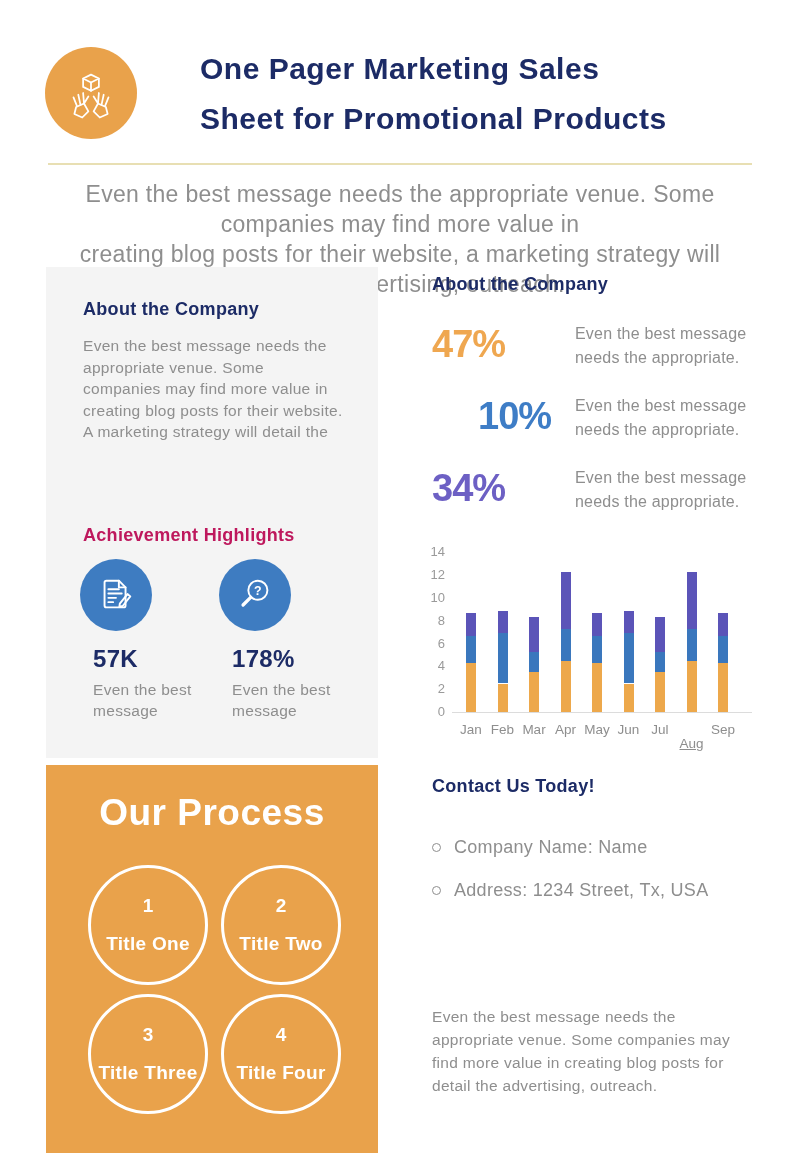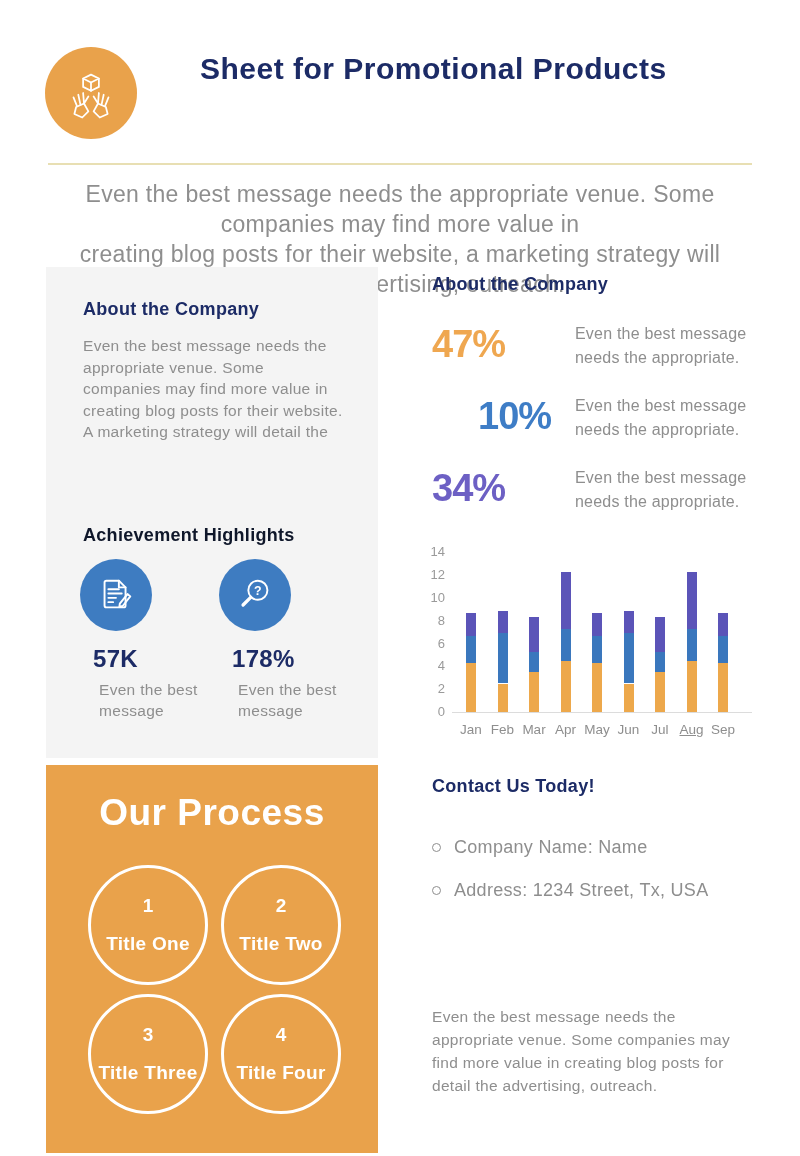--- a/index.html
+++ b/index.html
@@ -14,27 +14,27 @@
                 font-size:30px; font-weight:bold; color:#1c2b66; line-height:50px; letter-spacing:.5px; }
   .divider { position:absolute; left:48px; top:163px; width:704px; height:2px; background:#e8dfb3; }
   .intro { position:absolute; left:50px; top:179px; width:700px; text-align:center;
            font-size:23px; line-height:30px; color:#8e8e8e; letter-spacing:.3px; }
 
   
   .gray-panel { position:absolute; left:46px; top:267px; width:332px; height:491px; background:#f4f4f4; }
   .lp-about-h { position:absolute; left:37px; top:32px; font-size:18px; font-weight:bold; color:#1c2b66; letter-spacing:.3px; }
   .lp-about-body { position:absolute; left:37px; top:68px; width:262px;
                    font-size:15.5px; line-height:21.5px; color:#8e8e8e; letter-spacing:.3px; }
-  .lp-ach-h { position:absolute; left:37px; top:258px; font-size:18px; font-weight:bold; color:#0f172a; letter-spacing:.3px; }
+  .lp-ach-h { position:absolute; left:37px; top:258px; font-size:18px; font-weight:bold; color:#be185d; letter-spacing:.3px; }
   .ach-item { position:absolute; top:292px; width:140px; }
   .ach-item.c1 { left:34px; } .ach-item.c2 { left:173px; }
   .ach-circle { width:72px; height:72px; border-radius:50%; background:#3e7cc1;
                 display:flex; align-items:center; justify-content:center; }
   .ach-value { margin:14px 0 6px 13px; font-size:24px; font-weight:bold; color:#1c2b66; letter-spacing:.3px; }
-  .ach-label { margin-left:19px; font-size:15.5px; line-height:21px; color:#8e8e8e; letter-spacing:.3px; }
+  .ach-label { margin-left:13px; font-size:15.5px; line-height:21px; color:#8e8e8e; letter-spacing:.3px; }
 
   
   .orange-panel { position:absolute; left:46px; top:765px; width:332px; height:388px; background:#e9a24b; }
   .process-h { position:absolute; left:0; top:27px; width:100%; text-align:center;
                font-size:37px; font-weight:bold; color:#ffffff; letter-spacing:.5px; }
   .process-circle { position:absolute; width:120px; height:120px; border:3px solid #ffffff; border-radius:50%;
                     display:flex; flex-direction:column; align-items:center; justify-content:center;
                     color:#ffffff; font-weight:bold; text-align:center; }
   .process-circle .num { font-size:19px; margin-bottom:16px; }
   .process-circle .ttl { font-size:19px; letter-spacing:.3px; }
@@ -78,20 +78,21 @@
       <path d="M32 11 L41 15.5 L32 20 L23 15.5 Z"></path>
       <path d="M23 15.5 V25 L32 29.5 V20"></path>
       <path d="M41 15.5 V25 L32 29.5"></path>
       <path d="M13 56 L22 60 L29 53 L24 44 L15 48 Z"></path>
       <path d="M16 47 L12 37 M20 45.5 L17.5 34 M24 44 L23 32 M24 44 L29 36"></path>
       <path d="M51 56 L42 60 L35 53 L40 44 L49 48 Z"></path>
       <path d="M48 47 L52 37 M44 45.5 L46.5 34 M40 44 L41 32 M40 44 L35 36"></path>
     </svg>
   </div>
   <h1 class="page-title">
+    <div>One Pager Marketing Sales</div>
     <div>Sheet for Promotional Products</div>
   </h1>
   <div class="divider"></div>
   <p class="intro">
     <span>Even the best message needs the appropriate venue. Some companies may find more value in</span><br>
     <span>creating blog posts for their website, a marketing strategy will detail the advertising, outreach.</span>
   </p>
 
   <section class="gray-panel">
     <h2 class="lp-about-h">About the Company</h2>
@@ -208,21 +209,21 @@
       <div class="seg" style="left: 193.5px; width: 10px; height: 50.16px; top: 93.34px; background: rgb(58, 119, 189);"></div>
       <div class="seg" style="left: 193.5px; width: 10px; height: 22.8px; top: 70.54px; background: rgb(91, 84, 184);"></div>
       <div class="month" style="left: 180.5px; top: 182px;">Jun</div>
       <div class="seg" style="left: 225px; width: 10px; height: 39.9px; top: 132.1px; background: rgb(237, 168, 75);"></div>
       <div class="seg" style="left: 225px; width: 10px; height: 20.52px; top: 111.58px; background: rgb(58, 119, 189);"></div>
       <div class="seg" style="left: 225px; width: 10px; height: 34.2px; top: 77.38px; background: rgb(91, 84, 184);"></div>
       <div class="month" style="left: 212px; top: 182px;">Jul</div>
       <div class="seg" style="left: 256.5px; width: 10px; height: 51.3px; top: 120.7px; background: rgb(237, 168, 75);"></div>
       <div class="seg" style="left: 256.5px; width: 10px; height: 31.92px; top: 88.78px; background: rgb(58, 119, 189);"></div>
       <div class="seg" style="left: 256.5px; width: 10px; height: 57px; top: 31.78px; background: rgb(91, 84, 184);"></div>
-      <div class="month" style="left: 243.5px; top: 182px; text-decoration: underline;">Aug</div>
+      <div class="month" style="left: 243.5px; top: 196px; text-decoration: underline;">Aug</div>
       <div class="seg" style="left: 288px; width: 10px; height: 49.02px; top: 122.98px; background: rgb(237, 168, 75);"></div>
       <div class="seg" style="left: 288px; width: 10px; height: 27.36px; top: 95.62px; background: rgb(58, 119, 189);"></div>
       <div class="seg" style="left: 288px; width: 10px; height: 22.8px; top: 72.82px; background: rgb(91, 84, 184);"></div>
       <div class="month" style="left: 275px; top: 182px;">Sep</div>
     </div>
 
   <h2 class="contact-h">Contact Us Today!</h2>
   <div class="contact-list">
     <div class="contact-item">
       <span class="bullet-circle"></span>

